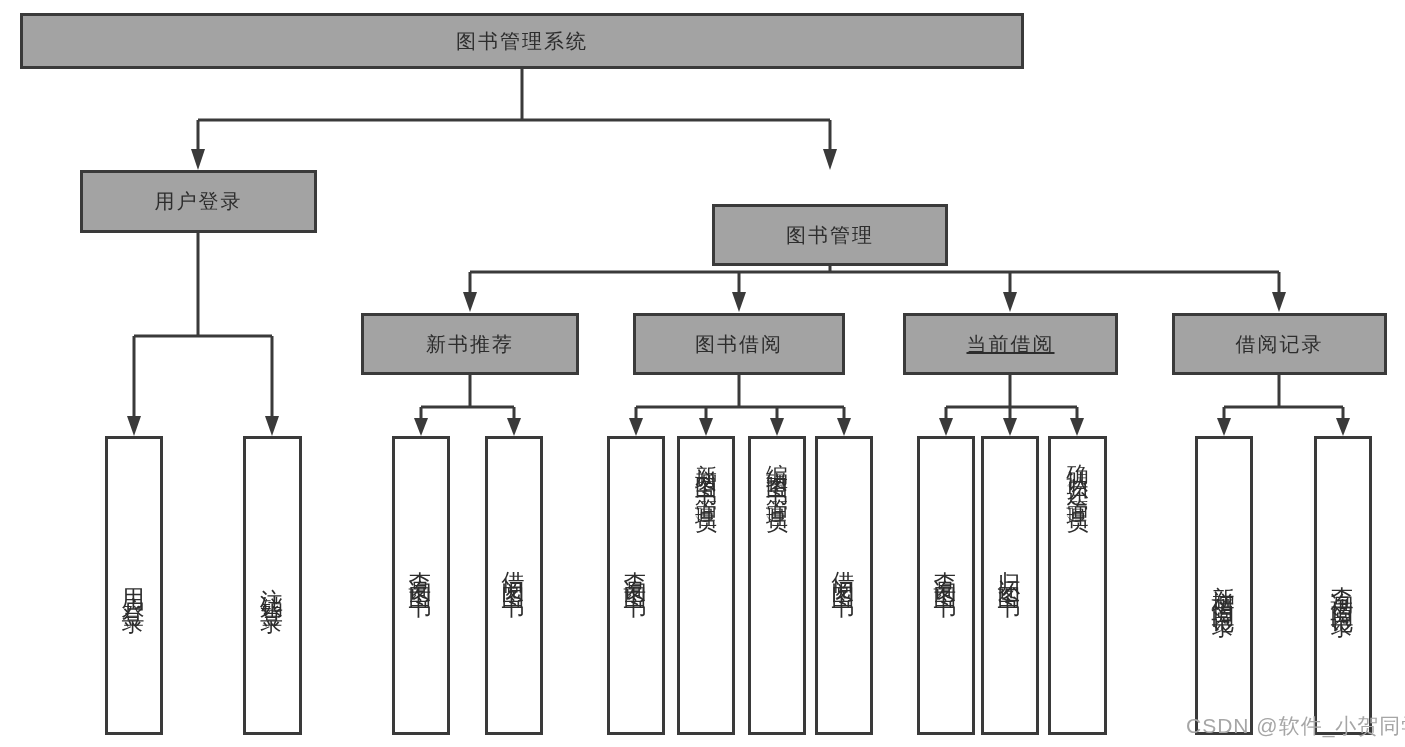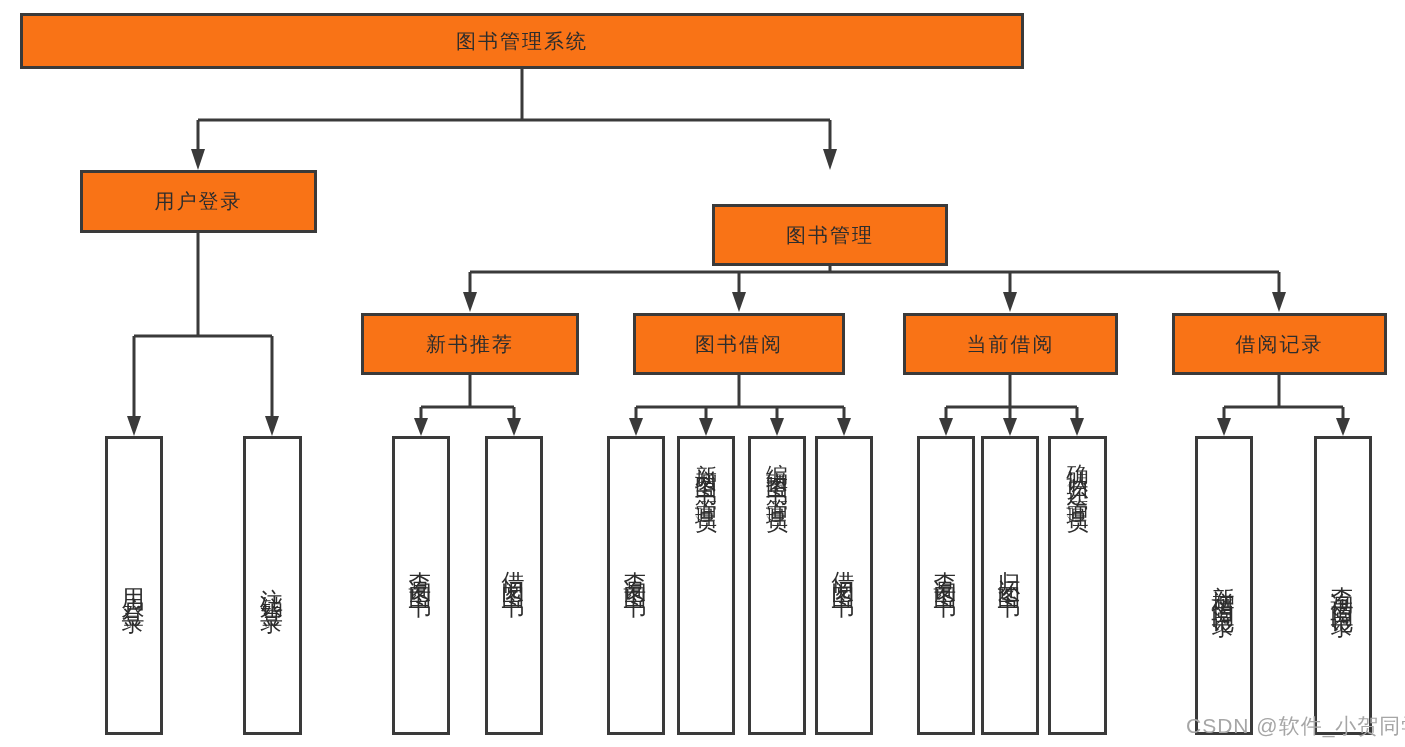--- a/index.html
+++ b/index.html
@@ -6,21 +6,21 @@
   .canvas {
     position:relative; width:1405px; height:747px;
     background:#ffffff; overflow:hidden;
     font-family:"Liberation Sans", sans-serif;
     color:#2d2d2d;
   }
   svg.connectors { position:absolute; left:0; top:0; z-index:0; }
 
   .hbox {
     position:absolute; box-sizing:border-box; z-index:1;
-    background:#f97316; border:3px solid #3a3a3a;
+    background:#a3a3a3; border:3px solid #3a3a3a;
     display:flex; align-items:center; justify-content:center;
     font-size:20px; letter-spacing:2px; white-space:nowrap;
   }
   .vbox {
     position:absolute; box-sizing:border-box; z-index:1;
     background:#fff; border:3px solid #3a3a3a;
     writing-mode:vertical-rl; text-orientation:mixed;
     display:flex; justify-content:center; align-items:center;
     font-size:23px; letter-spacing:8px; overflow:hidden;
   }
@@ -90,21 +90,21 @@
     </g>
   </svg>
 
   <div class="hbox" style="left:20px; top:13px; width:1004px; height:56px;">图书管理系统</div>
 
   <div class="hbox" style="left:80px; top:170px; width:237px; height:63px;">用户登录</div>
   <div class="hbox" style="left:712px; top:171px; width:236px; height:62px;margin-top:33px;">图书管理</div>
 
   <div class="hbox" style="left:361px; top:313px; width:218px; height:62px;">新书推荐</div>
   <div class="hbox" style="left:633px; top:313px; width:212px; height:62px;">图书借阅</div>
-  <div class="hbox" style="left:903px; top:313px; width:215px; height:62px;">当前借阅</div>
+  <div class="hbox" style="left:903px; top:313px; width:215px; height:62px;text-decoration:underline;">当前借阅</div>
   <div class="hbox" style="left:1172px; top:313px; width:215px; height:62px;">借阅记录</div>
 
   <div class="vbox" style="left:105px; top:436px; width:58px; height:299px;">用户登录</div>
   <div class="vbox" style="left:243px; top:436px; width:59px; height:299px;">注销登录</div>
 
   <div class="vbox up" style="left:392px; top:436px; width:58px; height:299px;">查询图书</div>
   <div class="vbox up" style="left:485px; top:436px; width:58px; height:299px;">借阅图书</div>
 
   <div class="vbox up" style="left:607px; top:436px; width:58px; height:299px;">查询图书</div>
   <div class="vbox long" style="left:677px; top:436px; width:58px; height:299px;">新增图书（管理员）</div>

